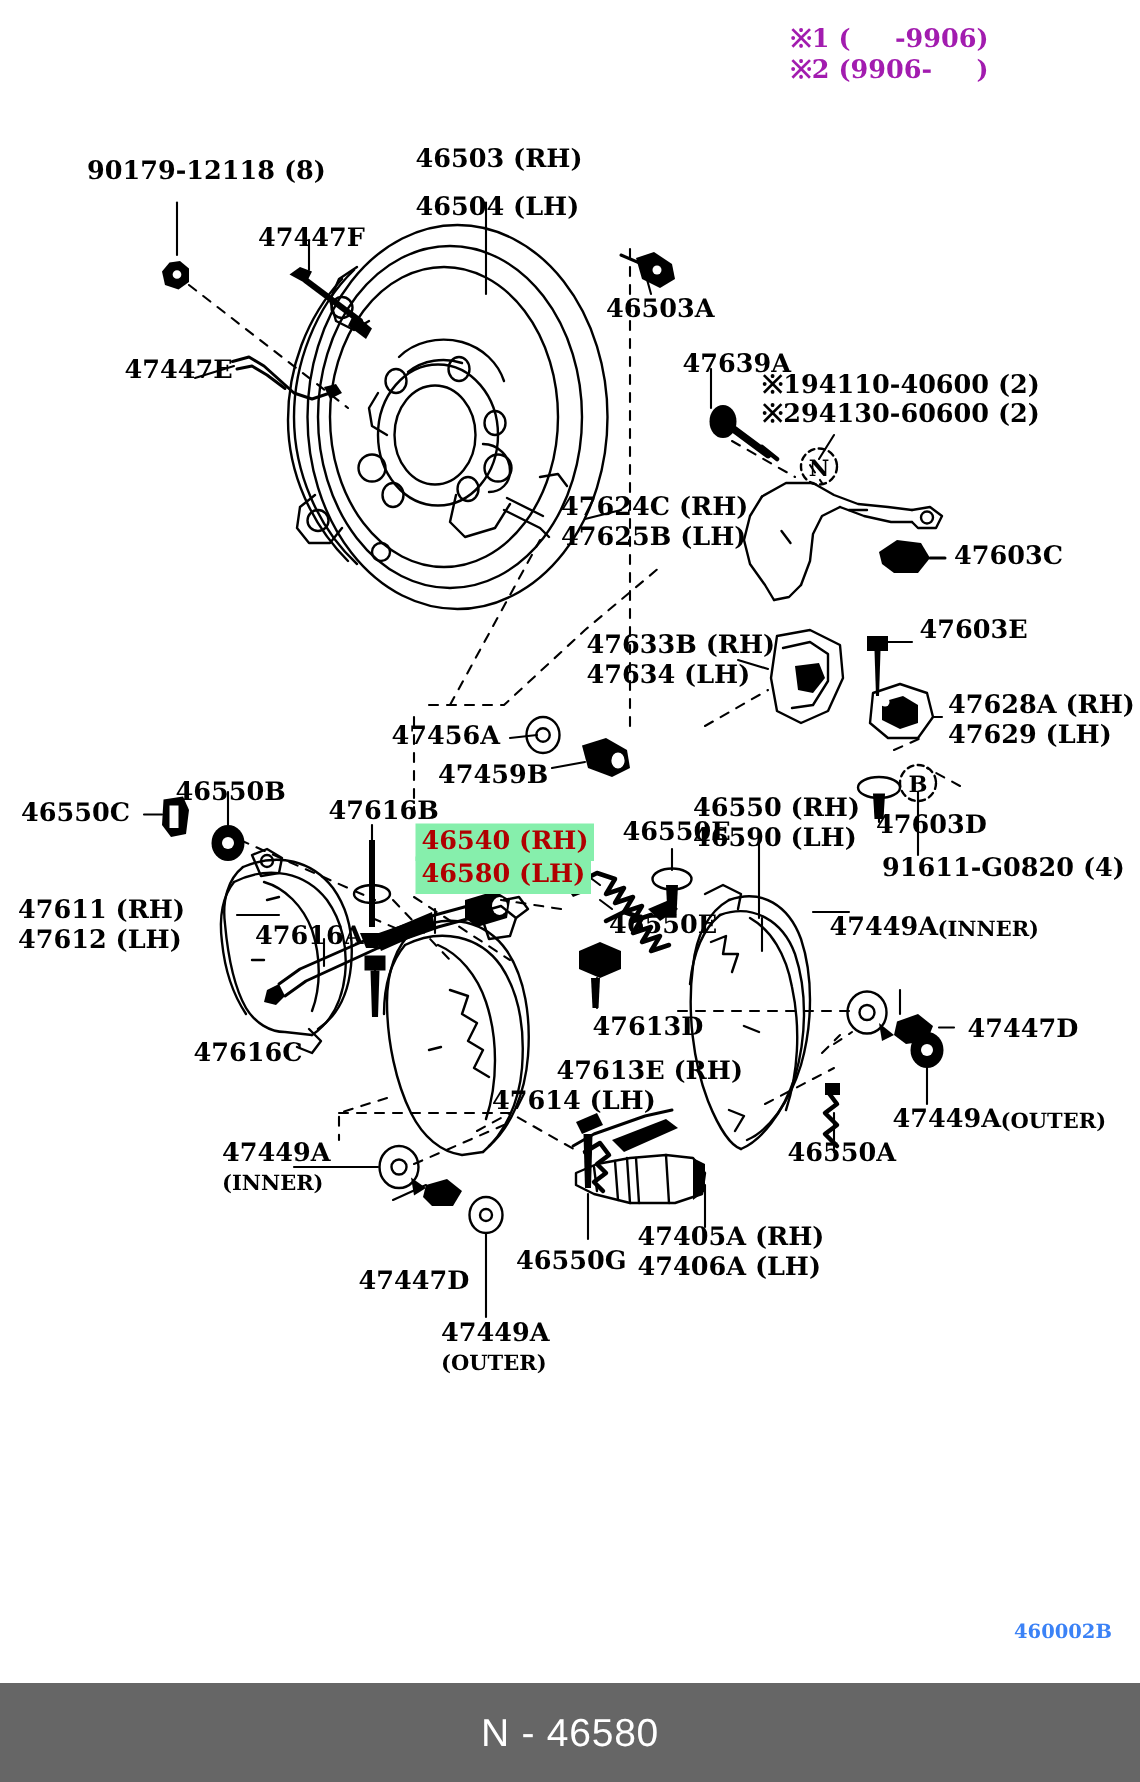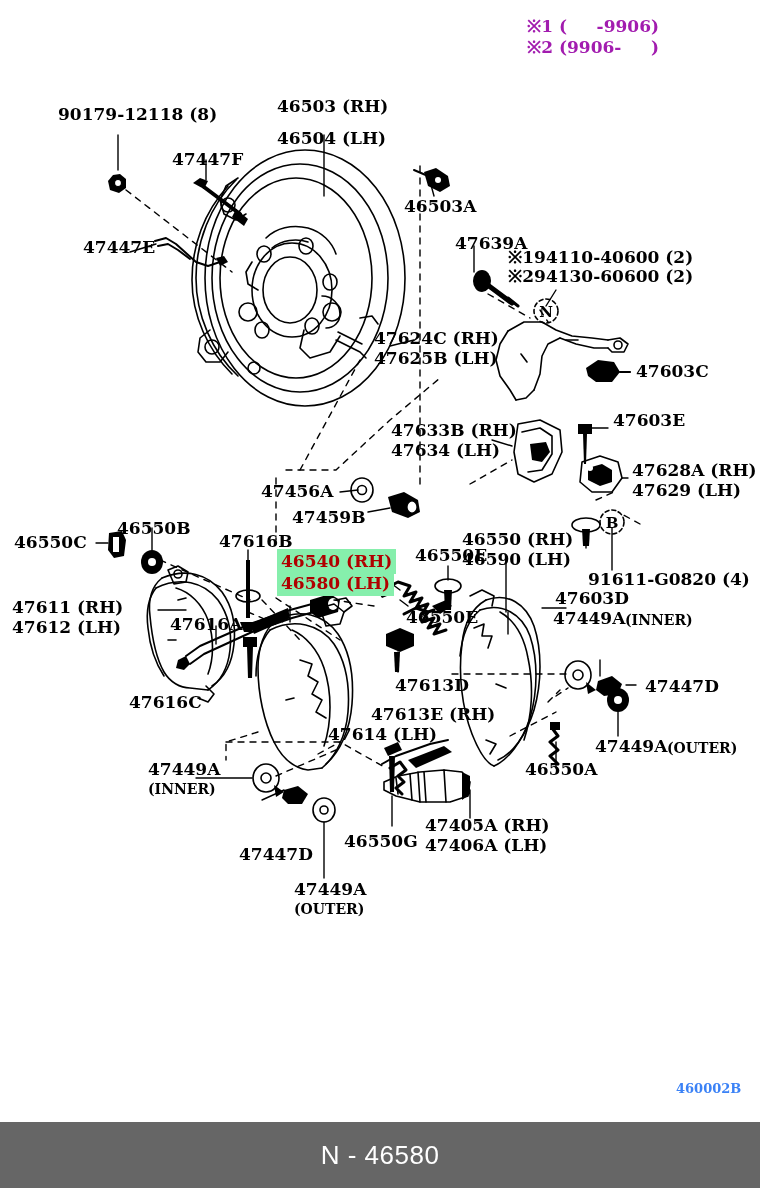--- a/index.html
+++ b/index.html
@@ -464,21 +464,21 @@
 
   <div class="lbl" style="left:14px; top:533px;">46550C</div>
 
   <div class="lbl" style="left:219px; top:532px;">47616B</div>
 
   <div class="lbl two" style="left:462px; top:529px;">46550 (RH)</div>
   <div class="lbl two" style="left:462px; top:549px;">46590 (LH)</div>
 
   <div class="lbl" style="left:415px; top:546px;">46550E</div>
 
-  <div class="lbl" style="left:555px; top:541px;margin-top:48px;">47603D</div>
+  <div class="lbl" style="left:584px; top:541px;">47603D</div>
 
   <div class="lbl" style="left:588px; top:570px;">91611-G0820 (4)</div>
 
   <div class="lbl two" style="left:12px; top:597px;">47611 (RH)</div>
   <div class="lbl two" style="left:12px; top:617px;">47612 (LH)</div>
 
   <div class="lbl" style="left:170px; top:615px;">47616A</div>
 
   <div class="lbl" style="left:406px; top:608px;">46550E</div>
 

